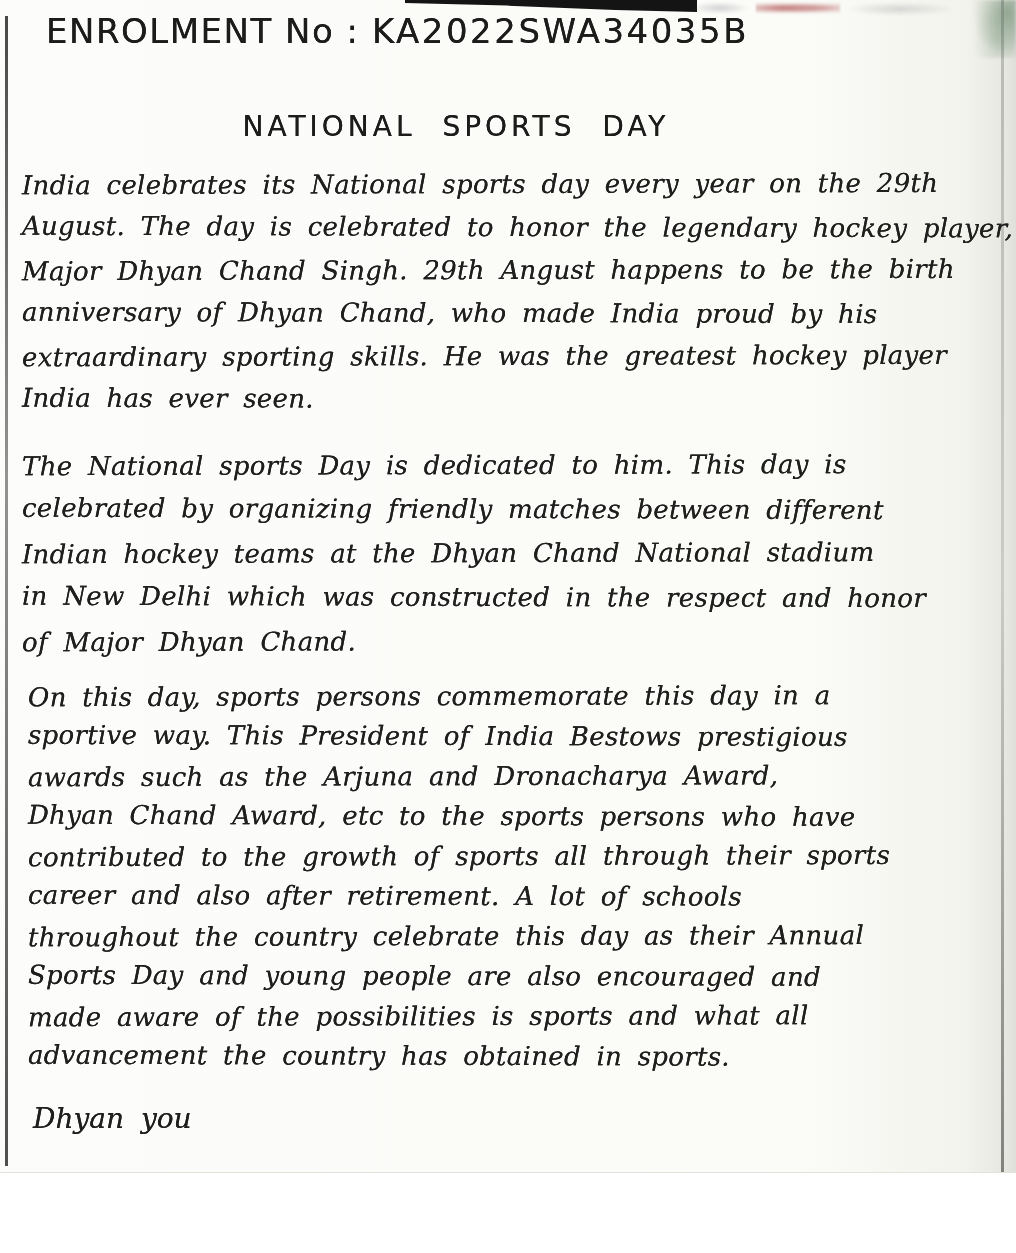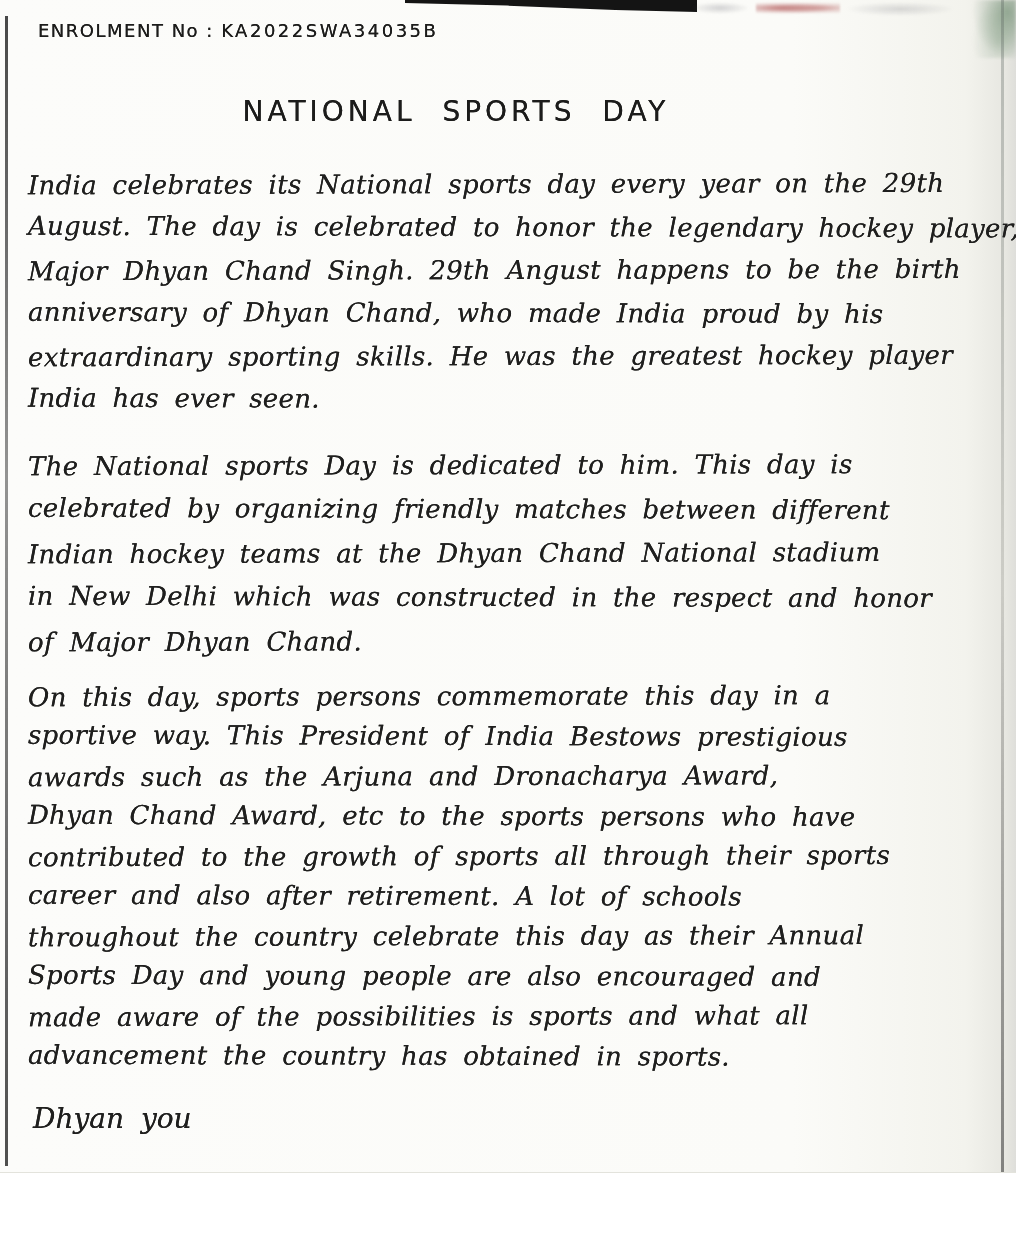--- a/index.html
+++ b/index.html
@@ -32,25 +32,25 @@
   .corner-green-smudge{position:absolute;left:972px;top:0;width:44px;height:58px;
     background:radial-gradient(ellipse at 80% 20%,rgba(70,110,75,.5),rgba(70,110,75,0) 70%),
                radial-gradient(ellipse at 60% 70%,rgba(90,130,95,.25),rgba(90,130,95,0) 70%);
     filter:blur(1.5px);}
   
   .hand{font-family:"DejaVu Serif",serif;font-style:italic;color:#1f1f1e;
     text-shadow:0 0 .4px #1f1f1e;white-space:nowrap;}
   .print{font-family:"DejaVu Sans",sans-serif;font-style:normal;color:#1c1c1b;
     text-shadow:0 0 .4px #1c1c1b;white-space:nowrap;}
   .header-block{position:absolute;left:38px;top:12px;}
-  .header-line{font-size:18px;line-height:38px;letter-spacing:1.5px;}
+  .header-line{font-size:34px;line-height:38px;letter-spacing:1.5px;margin-left:8px;}
   .header-line .value{letter-spacing:2.5px;}
-  .doc-title{position:absolute;left:0;top:95px;width:912px;text-align:center;
+  .doc-title{position:absolute;left:0;top:110px;width:912px;text-align:center;
     font-size:28px;letter-spacing:4px;word-spacing:14px;}
-  .para{position:absolute;left:28px;right:14px;}
+  .para{position:absolute;left:22px;right:14px;}
   .para .line{font-size:26px;word-spacing:7px;letter-spacing:.3px;}
   #para-1{top:163px;}  #para-1 .line{line-height:43px;}
   #para-2{top:443px;}  #para-2 .line{line-height:44px;}
   #para-3{top:676px;left:28px;}  #para-3 .line{line-height:40px;}
   .line:nth-child(odd){transform:rotate(-.15deg);}
   .line:nth-child(even){transform:rotate(.15deg);}
   .closing{position:absolute;left:33px;top:1102px;font-size:28px;word-spacing:8px;}
 </style>
 </head>
 <body>

